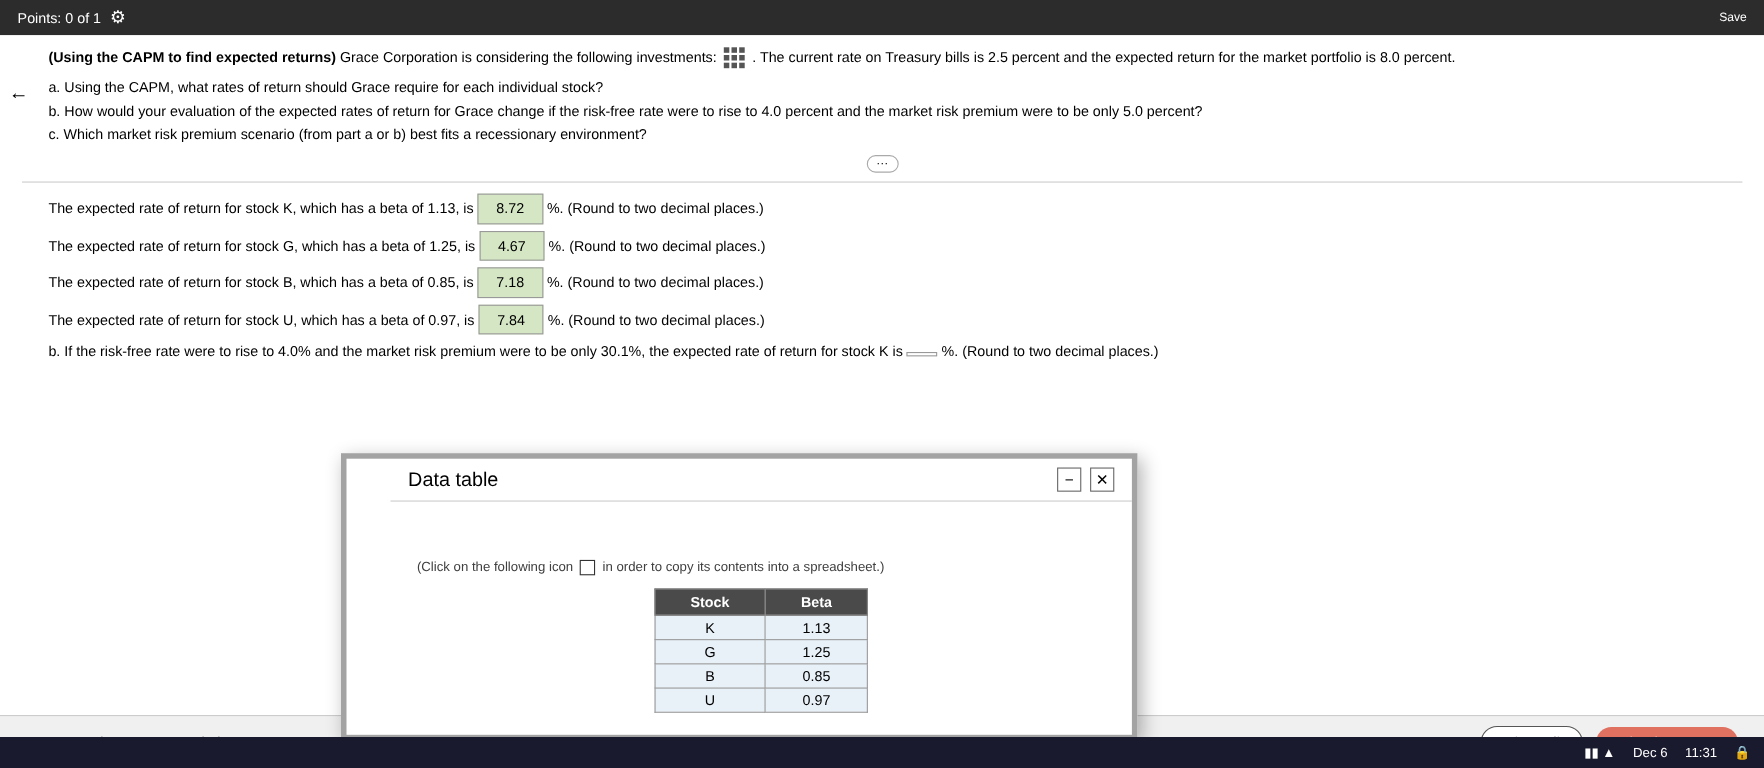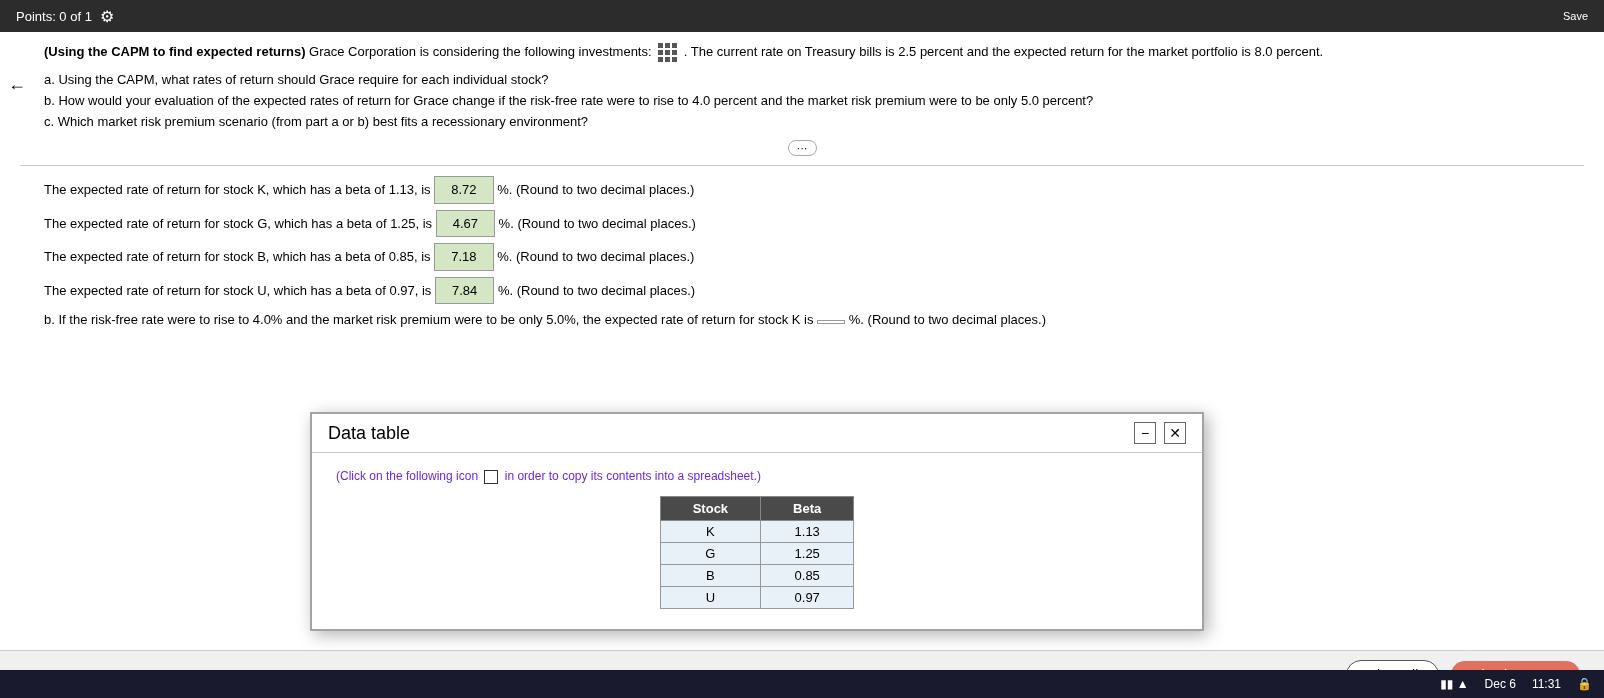--- a/index.html
+++ b/index.html
@@ -93,25 +93,26 @@
       font-size: 13px;
       line-height: 1.5;
       margin-bottom: 8px;
       margin-left: 24px;
     }
     
     .modal-overlay {
       position: absolute;
       left: 310px;
       top: 380px;
-      width: 894px;
+      width: 724px;
       background: #fff;
-      border: 2px solid #a3a3a3;
+      border: 5px solid #a3a3a3;
       box-shadow: 4px 4px 16px rgba(0,0,0,0.3);
       z-index: 100;
+      padding-left: 40px;
     }
     .modal-titlebar {
       display: flex;
       align-items: center;
       justify-content: space-between;
       padding: 8px 16px;
       border-bottom: 1px solid #ccc;
     }
     .modal-title {
       font-size: 18px;
@@ -125,22 +126,23 @@
       width: 22px;
       height: 22px;
       display: flex; align-items: center; justify-content: center;
       font-size: 14px;
     }
     .modal-body {
       padding: 16px 24px 20px 24px;
     }
     .modal-instruction {
       font-size: 12px;
-      color: #6d28d9;
+      color: #404040;
       margin-bottom: 12px;
+      margin-top: 36px;
     }
     .data-table {
       border-collapse: collapse;
       margin: 0 auto;
     }
     .data-table th {
       background: #4a4a4a;
       color: #fff;
       border: 1px solid #888;
       padding: 4px 32px;
@@ -269,21 +271,21 @@
       <span>%. (Round to two decimal places.)</span>
     </div>
 
     <div class="answer-row">
       <span>The expected rate of return for stock U, which has a beta of 0.97, is</span>
       <span class="input-box">7.84</span>
       <span>%. (Round to two decimal places.)</span>
     </div>
 
     <div class="part-b-text" style="margin-left:0;">
-      <span>b. If the risk-free rate were to rise to 4.0% and the market risk premium were to be only 5.0%, the expected rate of return for stock K is</span>
+      <span>b. If the risk-free rate were to rise to 4.0% and the market risk premium were to be only 30.1%, the expected rate of return for stock K is</span>
       <span class="input-box-empty"></span>
       <span>%. (Round to two decimal places.)</span>
     </div>
   </div>
 
   <div class="modal-overlay">
     <div class="modal-titlebar">
       <span class="modal-title">Data table</span>
       <div class="modal-controls">
         <button class="modal-btn">−</button>

